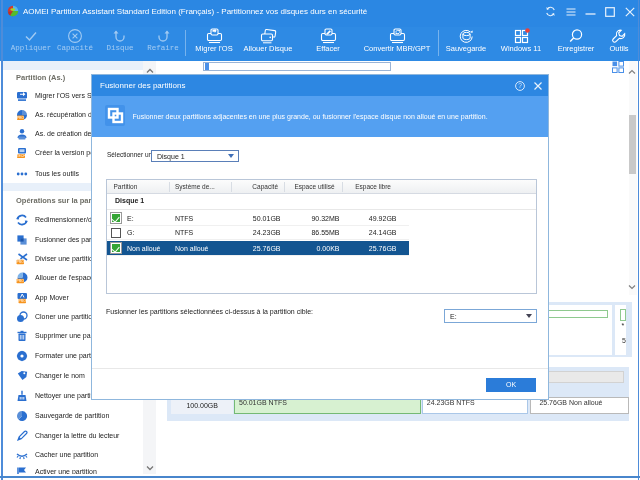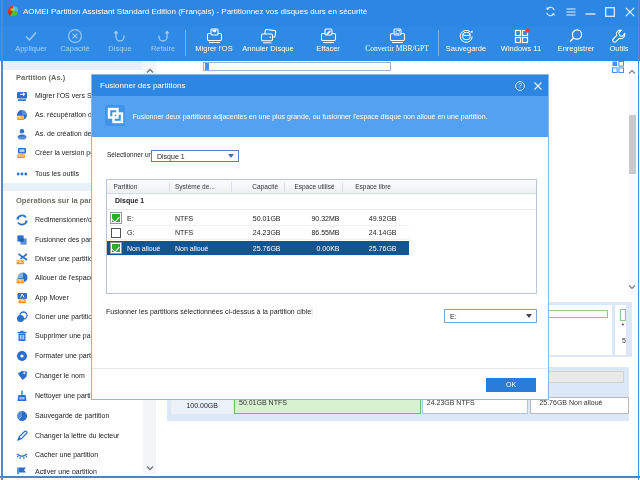--- a/index.html
+++ b/index.html
@@ -11,21 +11,21 @@
 #titlebar { left:0; top:0; width:640px; height:27px; background:#2b87e3; }
 #titletext { left:23px; top:7px; color:#fff; font-size:8px; }
 #winctl { left:0; top:0; width:640px; height:27px; color:#eaf3fc; pointer-events:none; }
 
 
 
 #toolbar { left:0; top:27px; width:640px; height:34px; background:#2e8ae4; }
 .tbtn { position:absolute; top:1px; width:64px; height:32px; text-align:center; }
 .tbtn .lbl { position:absolute; top:16px; left:0; width:100%; color:#fff; font-size:7.5px; }
 .tbtn svg { position:absolute; top:0px; left:50%; margin-left:-8px; }
-.tbtn.dis { opacity:0.55; }
+.tbtn.dis { opacity:0.55;font-family:Liberation Mono, monospace; }
 .tsep { position:absolute; top:3px; width:1px; height:26px; background:rgba(255,255,255,0.35); }
 
 
 #sidebar { left:2px; top:61px; width:141px; height:413px; background:#fff; overflow:hidden; }
 .sband { position:absolute; left:0; width:141px; background:#e8f0fa; }
 .shead { position:absolute; left:14px; color:#6e6e66; font-weight:bold; font-size:7.5px; white-space:nowrap; }
 .sitem { position:absolute; left:0; width:141px; height:20px; font-size:7px; color:#1b1b1b; white-space:nowrap; }
 .sitem .ic { position:absolute; left:14px; top:4px; width:12px; height:12px; }
 .sitem .tx { position:absolute; left:33px; top:6px; }
 #sscroll { left:143px; top:61px; width:13px; height:413px; background:#f4f5f7; }
@@ -104,32 +104,32 @@
       </svg>
       <span class="lbl">Migrer l'OS</span>
     </div>
   <div class="tbtn" style="left:233px; width:70px;">
       <svg width="17" height="16" viewBox="0 0 17 16">
         <rect x="5" y="2" width="10.5" height="6.5" rx="1.2" stroke="#fff" stroke-width="1.1" fill="none" transform="rotate(8 10 5)"></rect>
         <rect x="1.5" y="6" width="11" height="6.8" rx="1.2" stroke="#fff" stroke-width="1.1" fill="#2e8ae4"></rect>
         <circle cx="10.2" cy="9.4" r="0.8" fill="#fff"></circle>
         <path d="M3 14.8 h8.5" stroke="#fff" stroke-width="1"></path>
       </svg>
-      <span class="lbl">Annuler Disque</span>
+      <span class="lbl">Allouer Disque</span>
     </div>
   <div class="tbtn" style="left:296px;">
       <svg width="17" height="16" viewBox="0 0 17 16">
         <rect x="1.5" y="5.5" width="14" height="7" rx="1.2" stroke="#fff" stroke-width="1.1" fill="none"></rect>
         <rect x="5" y="1" width="7" height="6" rx="1.2" fill="#2e8ae4" stroke="#fff" stroke-width="1.1"></rect>
         <path d="M6.7 5.2 l3 -3 1.2 1.2 -3 3 -1.5 0.3 z" fill="#fff"></path>
         <path d="M3 14.5 h11" stroke="#fff" stroke-width="1.1"></path>
       </svg>
       <span class="lbl">Effacer</span>
     </div>
-  <div class="tbtn" style="left:352px; width:90px;font-family:Liberation Serif, serif;">
+  <div class="tbtn" style="left:352px; width:90px;">
       <svg width="17" height="16" viewBox="0 0 17 16">
         <rect x="1.5" y="5.5" width="14" height="7" rx="1.2" stroke="#fff" stroke-width="1.1" fill="none"></rect>
         <rect x="5" y="1" width="7" height="6" rx="1.2" fill="#2e8ae4" stroke="#fff" stroke-width="1.1"></rect>
         <path d="M10.6 3.2 a2.2 2.2 0 0 0 -3.8 0.6 M6.9 4.9 a2.2 2.2 0 0 0 3.8 -0.6" stroke="#fff" stroke-width="0.9" fill="none"></path>
         <path d="M10.9 1.6 l0 1.8 -1.8 -0.4 z M6.6 6.4 l0 -1.8 1.8 0.4 z" fill="#fff"></path>
         <path d="M3 14.5 h11" stroke="#fff" stroke-width="1.1"></path>
       </svg>
       <span class="lbl">Convertir MBR/GPT</span>
     </div>
   <div class="tsep" style="left:438px;"></div>

